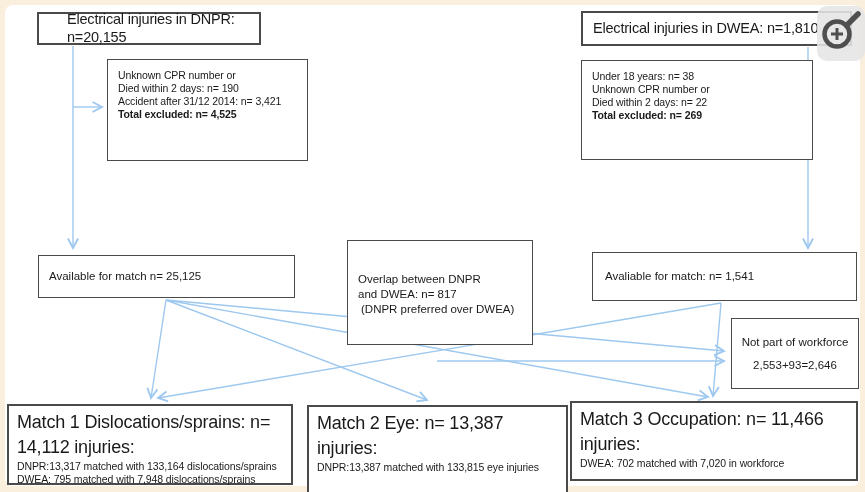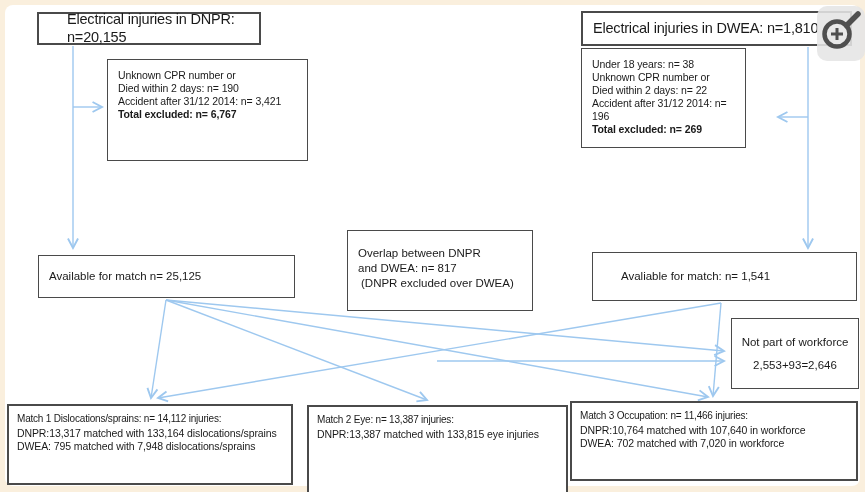--- a/index.html
+++ b/index.html
@@ -21,21 +21,21 @@
     box-sizing:border-box;line-height:1.2;
   }
   .bx.heavy{border-width:2px;}
   .vcenter{display:flex;align-items:center;}
   .t-big{font-size:14.5px;letter-spacing:-0.2px;}
   .t-mid{font-size:11.5px;}
   .bold{font-weight:bold;}
   .excl{padding:9px 0 0 10px;}
   .excl .ln{font-size:10.5px;line-height:13px;letter-spacing:-0.1px;}
   .matchbox{padding:4px 8px 0 8px;}
-  .matchbox .title{font-size:10px;line-height:17px;letter-spacing:-0.2px;}
+  .matchbox .title{font-size:18px;line-height:25px;letter-spacing:-0.2px;}
   .matchbox .detail{font-size:10.5px;line-height:13px;letter-spacing:-0.1px;}
   .centered{text-align:center;justify-content:center;flex-direction:column;display:flex;}
   .zoomctl{
     position:absolute;left:817px;top:6px;width:48px;height:55px;
     background:var(--zoompanel,rgba(229,229,229,0.88));
     border-radius:10px;cursor:pointer;
   }
   .zg{stroke:var(--zoomglyph,#4f4f4f);fill:none;}
 </style>
 </head>
@@ -67,42 +67,41 @@
 </div>
 
 <div class="bx heavy vcenter" style="left:581px;top:11px;width:271px;height:35px;padding-left:10px;">
   <span class="t-big">Electrical injuries in DWEA: n=1,810</span>
 </div>
 
 <div class="bx excl" style="left:107px;top:59px;width:201px;height:102px;">
   <div class="ln">Unknown CPR number or</div>
   <div class="ln">Died within 2 days: n= 190</div>
   <div class="ln">Accident after 31/12 2014: n= 3,421</div>
-  <div class="ln bold">Total excluded: n= 6,767</div>
+  <div class="ln bold">Total excluded: n= 4,525</div>
 </div>
 
-<div class="bx excl" style="left:581px;top:48px;width:165px;height:100px;">
+<div class="bx excl" style="left:581px;top:60px;width:232px;height:100px;">
   <div class="ln">Under 18 years: n= 38</div>
   <div class="ln">Unknown CPR number or</div>
   <div class="ln">Died within 2 days: n= 22</div>
-  <div class="ln">Accident after 31/12 2014: n= 196</div>
   <div class="ln bold">Total excluded: n= 269</div>
 </div>
 
 <div class="bx vcenter" style="left:38px;top:255px;width:257px;height:43px;padding-left:10px;">
   <span class="t-mid">Available for match n= 25,125</span>
 </div>
 
-<div class="bx" style="left:347px;top:230px;width:186px;height:81px;padding:15px 0 0 10px;">
+<div class="bx" style="left:347px;top:240px;width:186px;height:105px;padding:31px 0 0 10px;">
   <div class="t-mid" style="line-height:15px;">Overlap between DNPR</div>
   <div class="t-mid" style="line-height:15px;">and DWEA: n= 817</div>
-  <div class="t-mid" style="line-height:15px;padding-left:3px;">(DNPR excluded over DWEA)</div>
+  <div class="t-mid" style="line-height:15px;padding-left:3px;">(DNPR preferred over DWEA)</div>
 </div>
 
-<div class="bx vcenter" style="left:592px;top:252px;width:265px;height:49px;padding-left:28px;">
+<div class="bx vcenter" style="left:592px;top:252px;width:265px;height:49px;padding-left:12px;">
   <span class="t-mid">Avaliable for match: n= 1,541</span>
 </div>
 
 <div class="bx centered" style="left:731px;top:318px;width:128px;height:71px;gap:8px;">
   <div class="t-mid" style="line-height:15px;">Not part of workforce</div>
   <div class="t-mid" style="line-height:15px;">2,553+93=2,646</div>
 </div>
 
 <div class="bx heavy matchbox" style="left:7px;top:404px;width:286px;height:81px;">
   <div class="title">Match 1 Dislocations/sprains: n= 14,112 injuries:</div>
@@ -110,21 +109,20 @@
   <div class="detail">DWEA: 795 matched with 7,948 dislocations/sprains</div>
 </div>
 
 <div class="bx heavy matchbox" style="left:307px;top:405px;width:261px;height:104px;">
   <div class="title">Match 2 Eye: n= 13,387 injuries:</div>
   <div class="detail">DNPR:13,387 matched with 133,815 eye injuries</div>
 </div>
 
 <div class="bx heavy matchbox" style="left:570px;top:401px;width:288px;height:80px;">
   <div class="title">Match 3 Occupation: n= 11,466 injuries:</div>
-  <div class="detail">DNPR:10,764 matched with 107,640 in workforce</div>
   <div class="detail">DWEA: 702 matched with 7,020 in workforce</div>
 </div>
 
 <div class="zoomctl">
   <svg width="48" height="55" viewBox="0 0 48 55">
     <circle class="zg" cx="20" cy="28" r="12.5" stroke-width="4.5"></circle>
     <line class="zg" x1="29.5" y1="19.5" x2="41" y2="8" stroke-width="5.5" stroke-linecap="round"></line>
     <line class="zg" x1="14" y1="28" x2="26" y2="28" stroke-width="3"></line>
     <line class="zg" x1="20" y1="22" x2="20" y2="34" stroke-width="3"></line>
   </svg>

